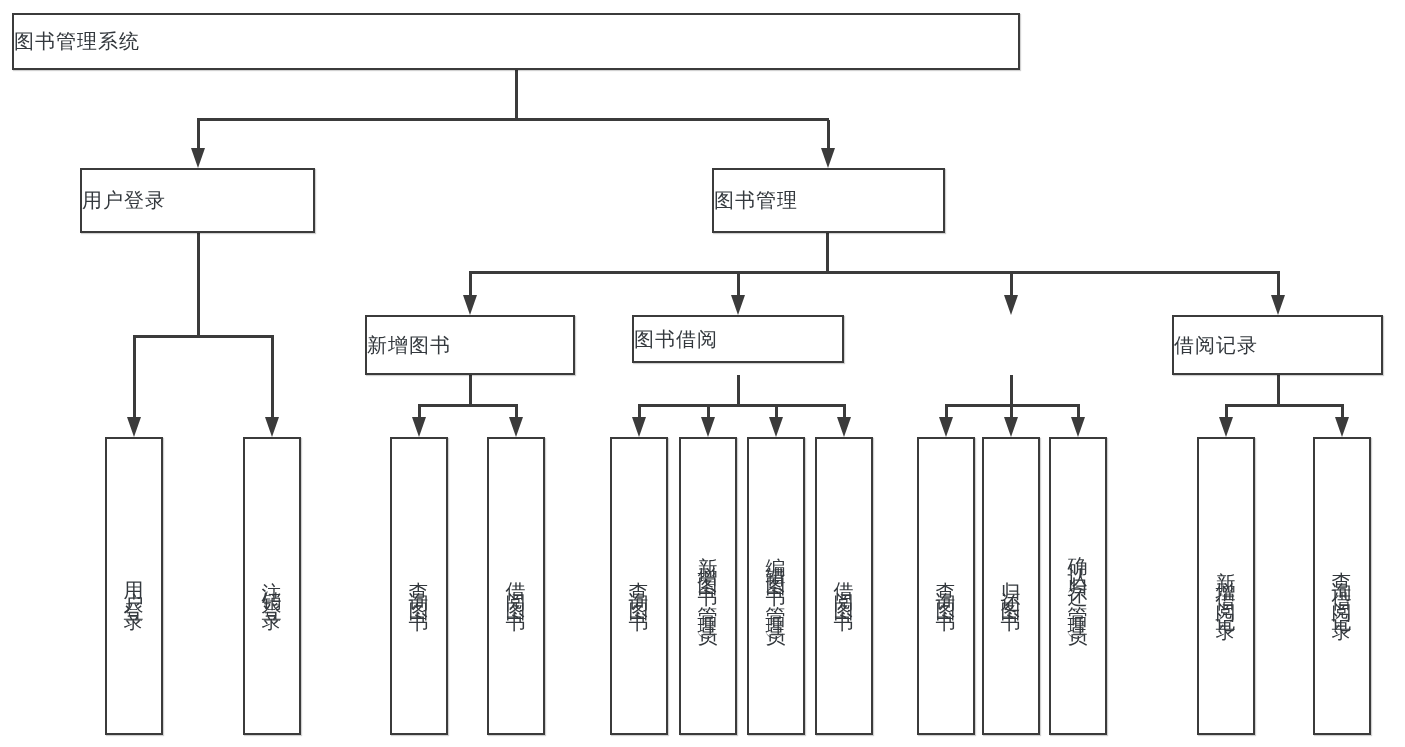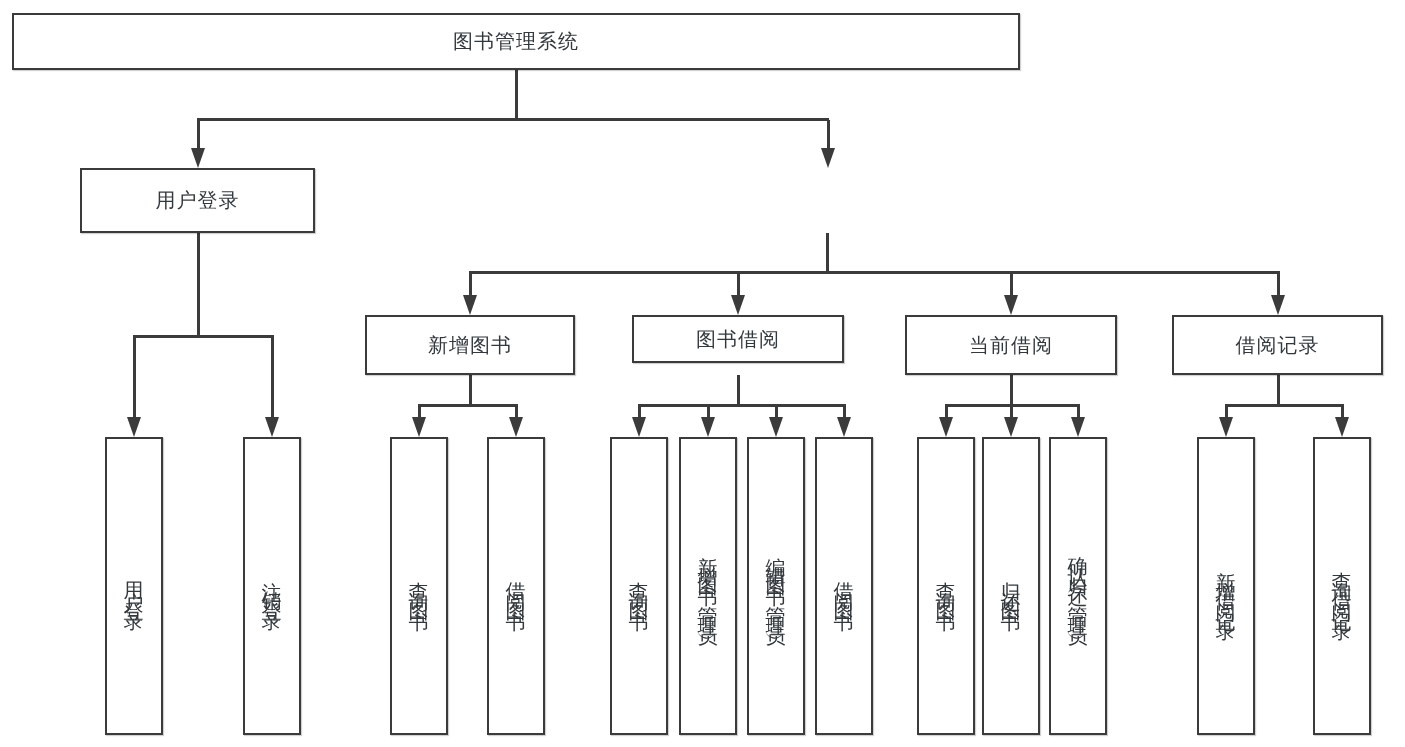--- a/index.html
+++ b/index.html
@@ -12,21 +12,21 @@
     width:1405px;height:747px;
     background:#ffffff;
     font-family:"Liberation Sans","DejaVu Sans",sans-serif;
     overflow:hidden;
   }
   .hbox{
     position:absolute;
     box-sizing:border-box;
     border:2.5px solid var(--line);
     background:#fff;
-    display:flex;align-items:center;justify-content:center;
+    display:flex;align-items:center;justify-content:flex-start;
     font-size:20px;color:var(--text);
     letter-spacing:1px;
     box-shadow:1px 1px 1px rgba(0,0,0,0.18);
     z-index:2;
   }
   .vbox{
     position:absolute;
     box-sizing:border-box;
     border:2.5px solid var(--line);
     background:#fff;
@@ -72,20 +72,23 @@
   <div class="vline" style="left:515px;top:70px;height:50px;"></div>
   <div class="hline" style="left:197px;top:118px;width:632px;"></div>
   <div class="vline" style="left:197px;top:120px;height:28px;"></div>
   <div class="arw" style="left:191px;top:148px;"></div>
   <div class="vline" style="left:827px;top:120px;height:28px;"></div>
   <div class="arw" style="left:821px;top:148px;"></div>
 
   <div class="hbox" style="left:80px;top:168px;width:235px;height:65px;">
     <span>用户登录</span>
   </div>
+  <div class="hbox" style="left:712px;top:168px;width:233px;height:65px;">
+    <span>图书管理</span>
+  </div>
 
   <div class="vline" style="left:197px;top:233px;height:104px;"></div>
   <div class="hline" style="left:133px;top:335px;width:141px;"></div>
   <div class="vline" style="left:133px;top:337px;height:80px;"></div>
   <div class="arw" style="left:127px;top:417px;"></div>
   <div class="vline" style="left:271px;top:337px;height:80px;"></div>
   <div class="arw" style="left:265px;top:417px;"></div>
 
   <div class="vline" style="left:826px;top:233px;height:40px;"></div>
   <div class="hline" style="left:469px;top:271px;width:811px;"></div>
@@ -96,23 +99,20 @@
   <div class="vline" style="left:1010px;top:273px;height:22px;"></div>
   <div class="arw" style="left:1004px;top:295px;"></div>
   <div class="vline" style="left:1277px;top:273px;height:22px;"></div>
   <div class="arw" style="left:1271px;top:295px;"></div>
 
   <div class="hbox" style="left:365px;top:315px;width:210px;height:60px;">
     <span>新增图书</span>
   </div>
   <div class="hbox" style="left:632px;top:315px;width:212px;height:48px;">
     <span>图书借阅</span>
-  </div>
-  <div class="hbox" style="left:905px;top:315px;width:212px;height:60px;">
-    <span>当前借阅</span>
   </div>
   <div class="hbox" style="left:1172px;top:315px;width:211px;height:60px;">
     <span>借阅记录</span>
   </div>
 
   <div class="vline" style="left:469px;top:375px;height:31px;"></div>
   <div class="hline" style="left:418px;top:404px;width:100px;"></div>
   <div class="vline" style="left:418px;top:406px;height:11px;"></div>
   <div class="arw" style="left:412px;top:417px;"></div>
   <div class="vline" style="left:515px;top:406px;height:11px;"></div>

